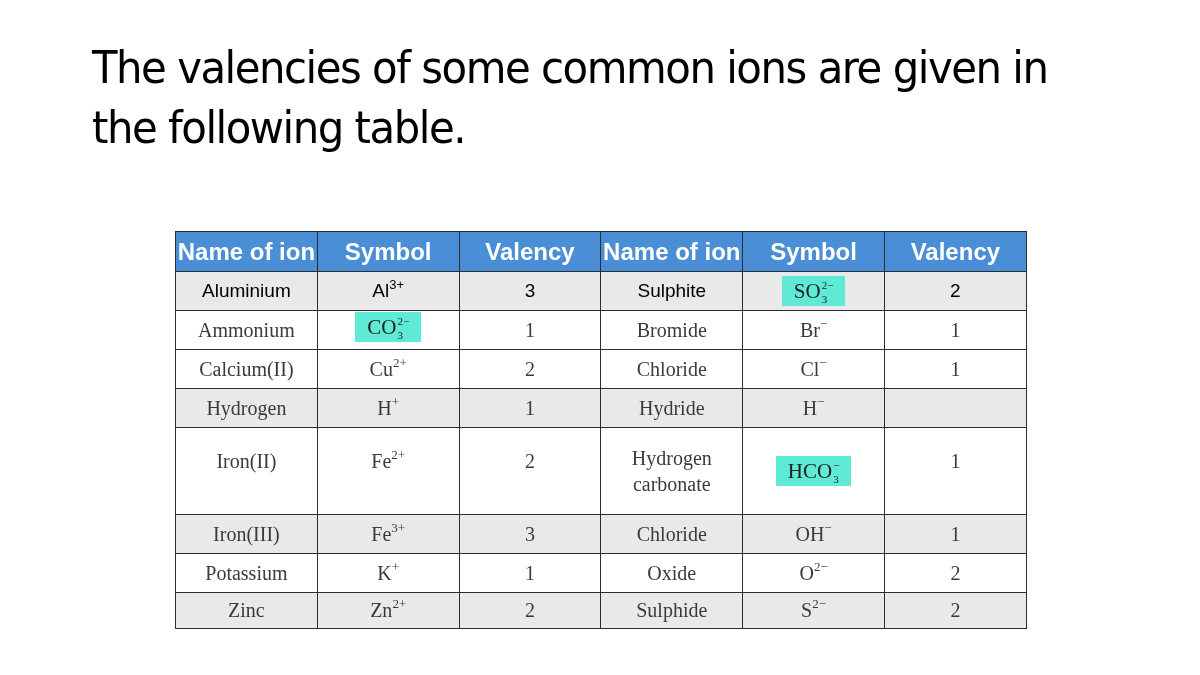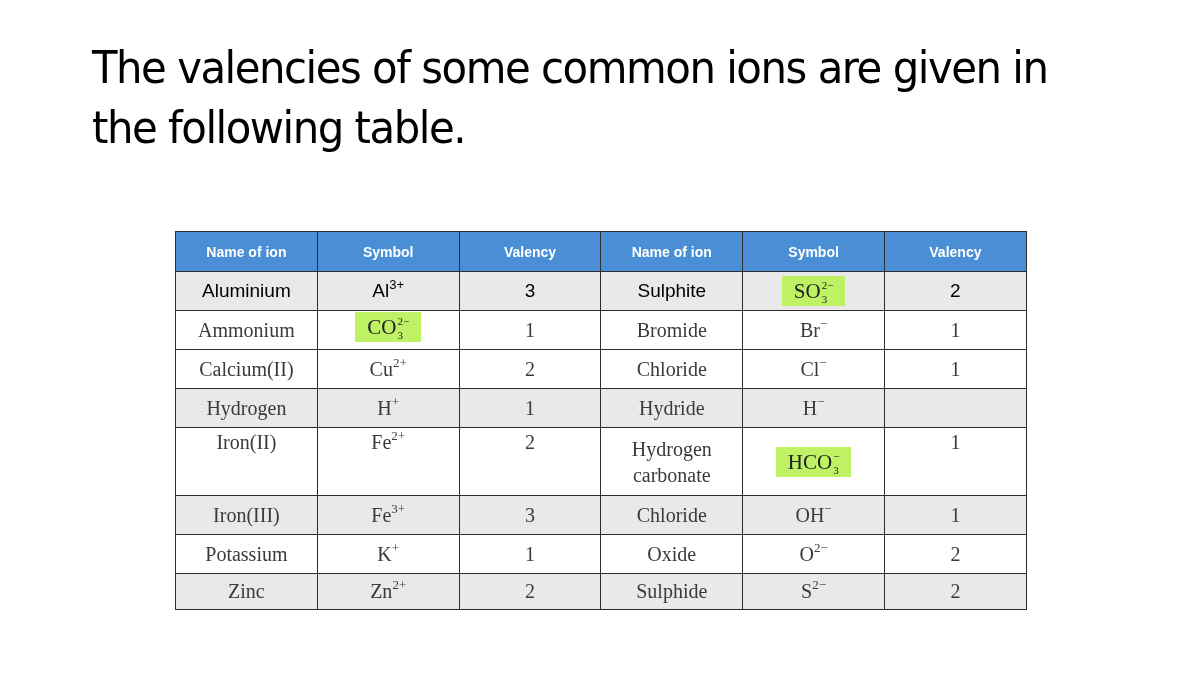--- a/index.html
+++ b/index.html
@@ -13,36 +13,36 @@
     font-size: 45px; line-height: 60px; color: #000; letter-spacing: -1.6px;
     transform: scaleX(0.93); transform-origin: left top;
   }
   table.ions {
     position: absolute; left: 175px; top: 231px;
     border-collapse: collapse; table-layout: fixed; width: 851px;
   }
   table.ions col.c { width: 141.8px; }
   table.ions th {
     background: #4a8fd6; color: #ffffff; font-family: "Liberation Sans", sans-serif;
-    font-weight: bold; font-size: 14px; height: 39px; padding: 0;
+    font-weight: bold; font-size: 24px; height: 39px; padding: 0;
     border: 1px solid #2d2d2d; border-top: 1.5px solid #2d2d2d;
     text-align: center; vertical-align: middle;
   }
   table.ions td {
     border: 1.5px solid #2d2d2d; text-align: center; padding: 0;
     font-family: "Liberation Serif", serif; font-size: 20px; color: #3a3a3a;
     height: 38px; vertical-align: middle;
   }
   table.ions tr.odd td { background: #e9e9e9; }
   table.ions tr.even td { background: #ffffff; }
   table.ions tr.first td { font-family: "Liberation Sans", sans-serif; color: #000; font-size: 19px; }
   table.ions tr.tall td { height: 64px; }
-  table.ions tr.tall td.top { vertical-align: top; padding-top: 3px; }
+  table.ions tr.tall td.top { vertical-align: top; padding-top: 22px; }
   table.ions tr.last td { height: 35px; text-align: center; }
-  .sym-img { display: inline-block; background: #bef264; padding: 0 12px; font-family: "Liberation Serif", serif; color: #222; font-size: 21px; line-height: 30px; }
+  .sym-img { display: inline-block; background: #5eead4; padding: 0 12px; font-family: "Liberation Serif", serif; color: #222; font-size: 21px; line-height: 30px; }
   sup, sub { font-size: 11px; line-height: 0; }
   .sym sup { font-size: 13px; position: relative; top: -1px; }
   .stack { display: inline-flex; flex-direction: column; vertical-align: middle; line-height: 11px; font-size: 11px; margin-left: 1px; text-align: left; }
   .stack .up { position: relative; top: -2px; }
   .stack .dn { position: relative; top: 1px; }
 </style>
 </head>
 <body>
 
 <div class="title">The valencies of some common ions are given in the following table.</div>

